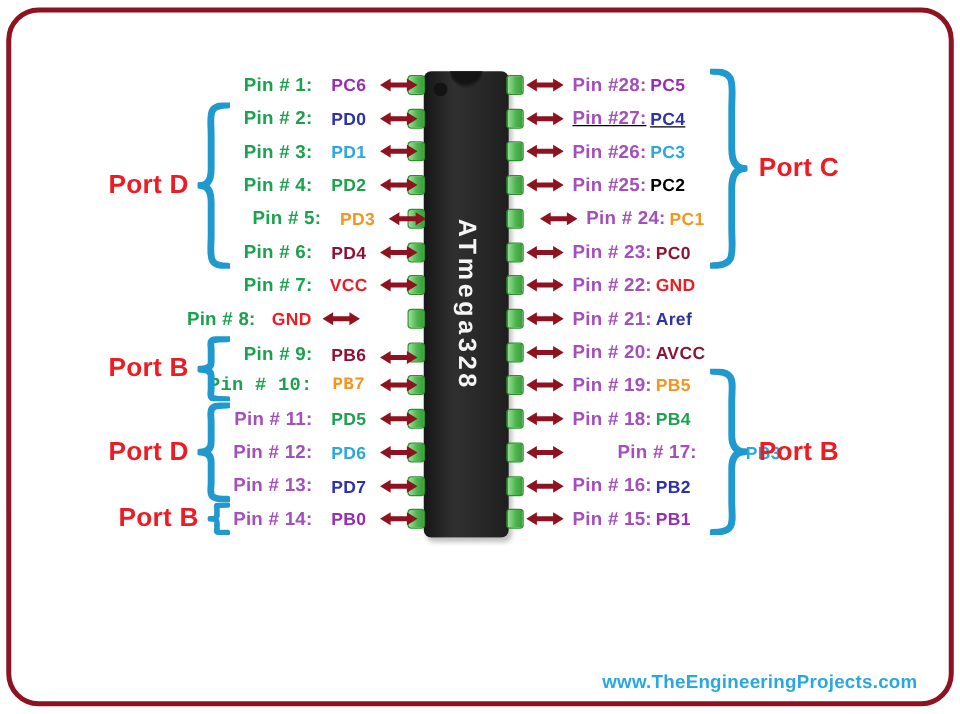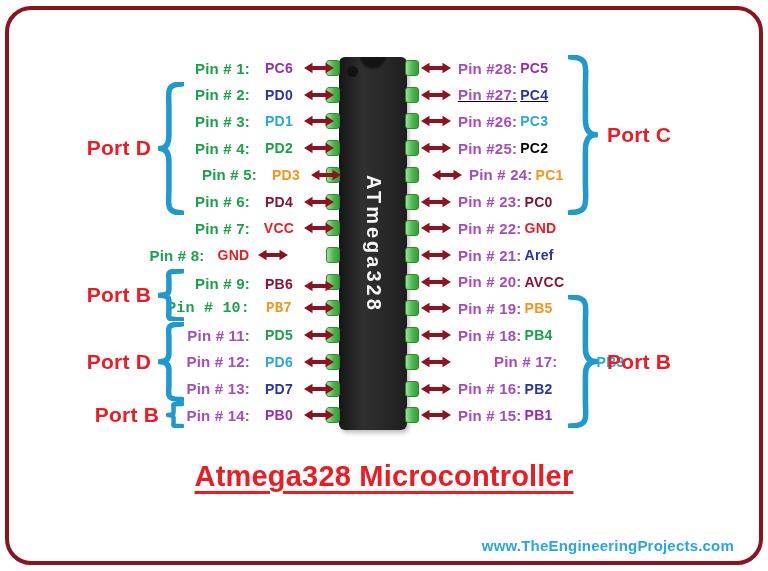--- a/index.html
+++ b/index.html
@@ -298,18 +298,15 @@
       <svg class="port-brace" width="30" height="159.6" style="left: 568px; top: 55px;">
         <path d="M 2 2 C 21.599999999999998 2 17.4 12.768 17.4 31.92 L 17.4 63.84 Q 17.4 79.8 28 79.8 Q 17.4 79.8 17.4 95.75999999999999 L 17.4 127.68 C 17.4 146.832 21.599999999999998 157.6 2 157.6" fill="none" stroke="#2099CE" stroke-width="5.5" stroke-linecap="round" stroke-linejoin="round"></path>
       </svg>
       <div class="port-label" style="color: rgb(236, 28, 36); top: 121.8px; left: 607px;">Port C</div>
       <svg class="port-brace" width="30" height="132.88" style="left: 568px; top: 295.48px;">
         <path d="M 2 2 C 21.599999999999998 2 17.4 10.6304 17.4 26.576 L 17.4 53.152 Q 17.4 66.44 28 66.44 Q 17.4 66.44 17.4 79.728 L 17.4 106.304 C 17.4 122.2496 21.599999999999998 130.88 2 130.88" fill="none" stroke="#2099CE" stroke-width="5.5" stroke-linecap="round" stroke-linejoin="round"></path>
       </svg>
       <div class="port-label" style="color: rgb(236, 28, 36); top: 348.92px; left: 607px;">Port B</div>
     </div>
 
-  <div id="title">
-    <span>Atmega328 Microcontroller</span>
-  </div>
 
   <div id="watermark">www.TheEngineeringProjects.com</div>
 </div>
 
 </body></html>

